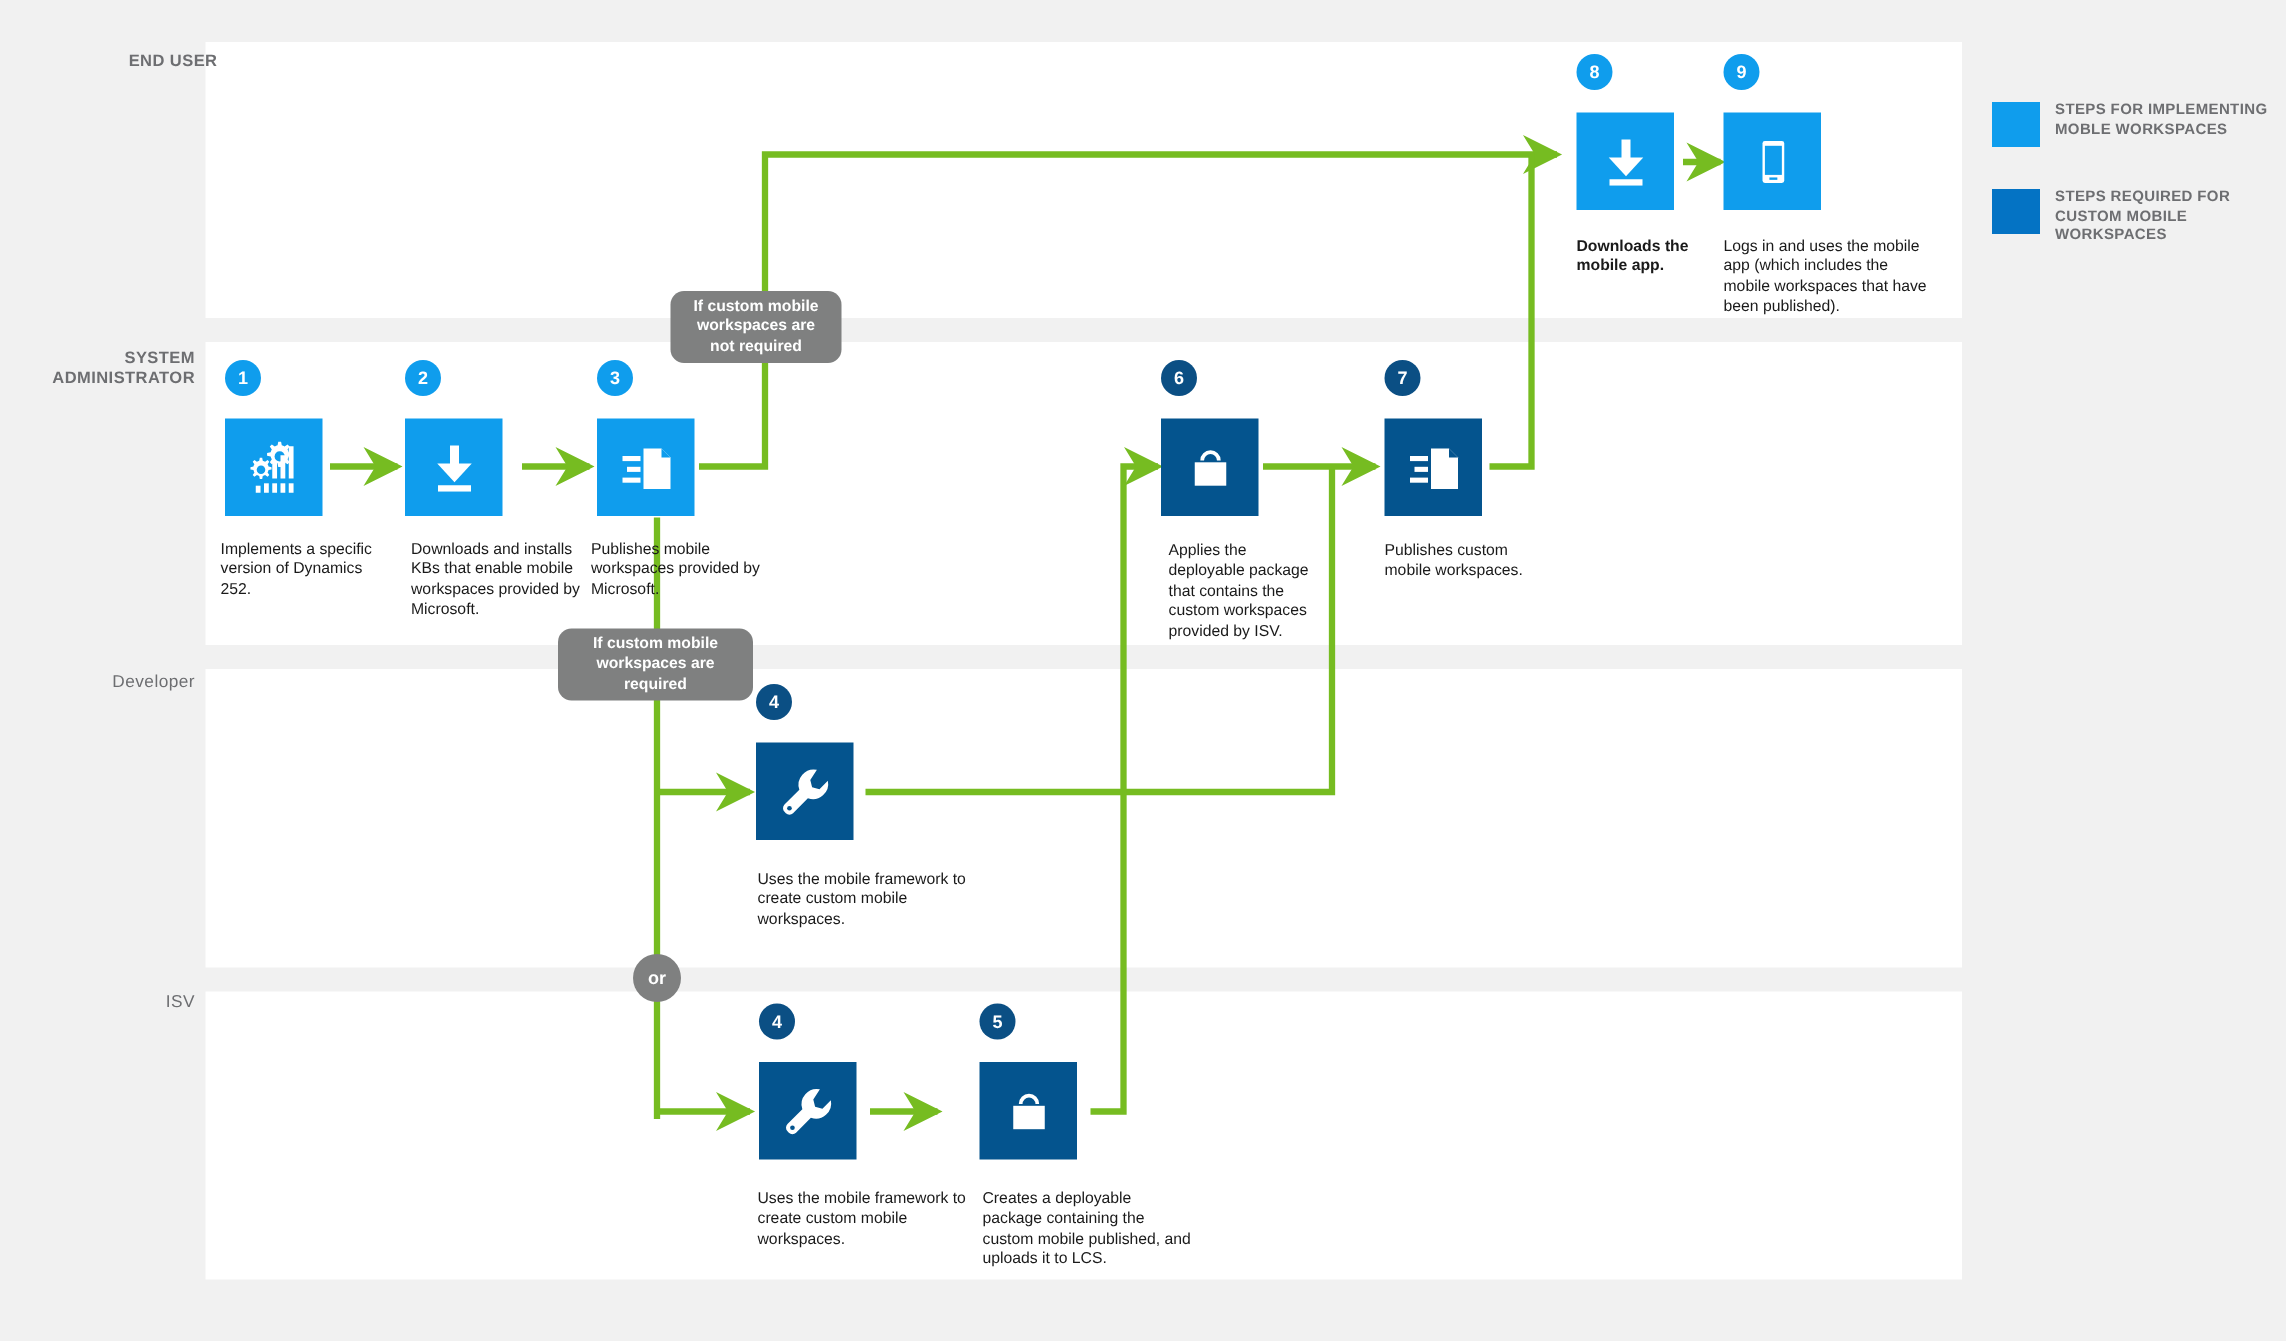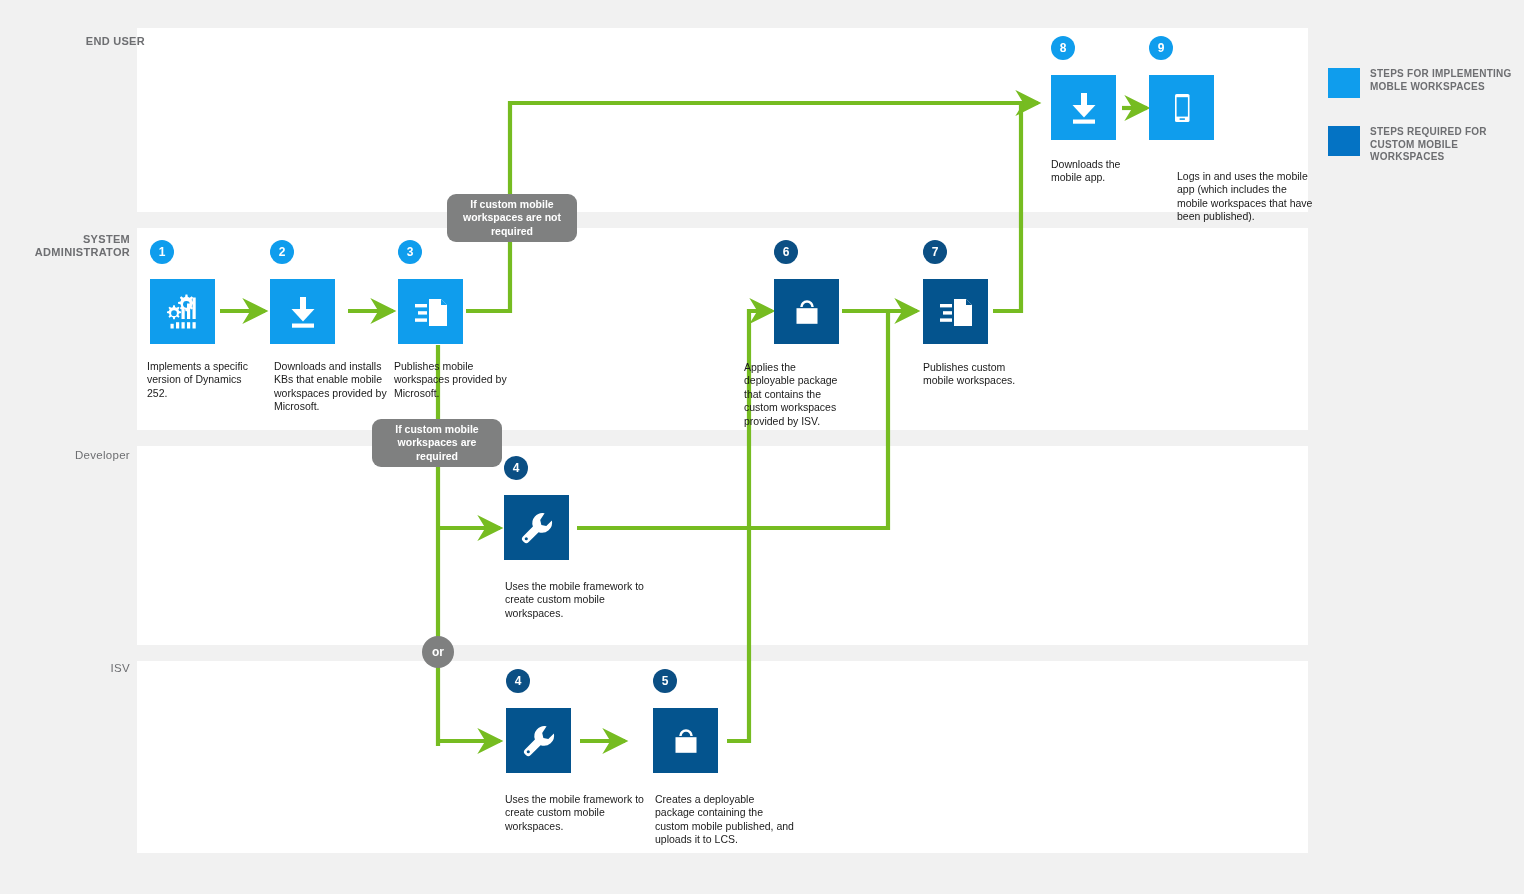--- a/index.html
+++ b/index.html
@@ -133,21 +133,21 @@
       <path d="M727,741 L749,741 L749,311 L772,311" marker-end="url(#arw)"></path>
 
       <path d="M842,311 L917,311" marker-end="url(#arw)"></path>
 
       <path d="M993,311 L1021,311 L1021,103"></path>
 
       <path d="M1122,108 L1147,108" marker-end="url(#arw)"></path>
     </g>
   </svg>
 
-  <div class="callout" style="left:447px;top:194px;width:130px;height:48px;">If custom mobile workspaces are not required</div>
+  <div class="callout" style="left:447px;top:194px;width:114px;height:48px;">If custom mobile workspaces are not required</div>
   <div class="callout" style="left:372px;top:419px;width:130px;height:48px;">If custom mobile workspaces are required</div>
   <div class="orbadge" style="left:422px;top:636px;">or</div>
 
   <div class="node">
     <div class="badge light" style="left:150px;top:240px;">1</div>
     <div class="tile light" style="left:150px;top:279px;">
       <svg class="glyph" width="44" height="44" viewBox="0 0 44 44">
         <g fill="#ffffff">
           <path d="M24.5,4.5 l1.9,0 l0.45,2.4 a6,6 0 0 1 1.85,0.77 l2.0,-1.37 l1.35,1.35 l-1.37,2.0 a6,6 0 0 1 0.77,1.85 l2.4,0.45 l0,1.9 l-2.4,0.45 a6,6 0 0 1 -0.77,1.85 l1.37,2.0 l-1.35,1.35 l-2.0,-1.37 a6,6 0 0 1 -1.85,0.77 l-0.45,2.4 l-1.9,0 l-0.45,-2.4 a6,6 0 0 1 -1.85,-0.77 l-2.0,1.37 l-1.35,-1.35 l1.37,-2.0 a6,6 0 0 1 -0.77,-1.85 l-2.4,-0.45 l0,-1.9 l2.4,-0.45 a6,6 0 0 1 0.77,-1.85 l-1.37,-2.0 l1.35,-1.35 l2.0,1.37 a6,6 0 0 1 1.85,-0.77 Z"></path>
           <circle cx="25.45" cy="14.3" r="3.4" fill="#0f9ded"></circle>
@@ -239,21 +239,21 @@
   <div class="node">
     <div class="badge dark" style="left:774px;top:240px;">6</div>
     <div class="tile dark" style="left:774px;top:279px;">
       <svg class="glyph" width="38" height="38" viewBox="0 0 38 38">
         <g fill="#ffffff">
           <path d="M12.2,14.0 a6.8,6.8 0 0 1 13.6,0 l-2.5,0 a4.3,4.3 0 0 0 -8.6,0 Z"></path>
           <rect x="8.5" y="15.2" width="21" height="15.6"></rect>
         </g>
       </svg>
     </div>
-    <div class="caption" style="left:744px;top:361px;width:100px;">Applies the deployable package that contains the custom workspaces provided by ISV.</div>
+    <div class="caption" style="left:779px;top:361px;width:100px;">Applies the deployable package that contains the custom workspaces provided by ISV.</div>
   </div>
 
   <div class="node">
     <div class="badge dark" style="left:923px;top:240px;">7</div>
     <div class="tile dark" style="left:923px;top:279px;">
       <svg class="glyph" width="40" height="40" viewBox="0 0 40 40">
         <g fill="#ffffff">
           <path d="M18,7 L30,7 L36,13 L36,34 L18,34 Z"></path>
           <path d="M30,7 L36,13 L30,13 Z" fill="#04548e"></path>
           <rect x="4" y="12" width="12" height="3.4"></rect>
@@ -269,35 +269,35 @@
     <div class="badge light" style="left:1051px;top:36px;">8</div>
     <div class="tile light" style="left:1051px;top:75px;">
       <svg class="glyph" width="40" height="40" viewBox="0 0 40 40">
         <g fill="#ffffff">
           <rect x="17" y="5" width="6" height="15"></rect>
           <path d="M8.5,17 L20,29.5 L31.5,17 Z"></path>
           <rect x="9" y="31.5" width="22" height="4.2"></rect>
         </g>
       </svg>
     </div>
-    <div class="caption" style="left:1051px;top:158px;width:100px;">Downloads the mobile app.</div>
+    <div class="caption" style="left:1051px;top:158px;width:100px;font-weight:bold;">Downloads the mobile app.</div>
   </div>
 
   <div class="node">
     <div class="badge light" style="left:1149px;top:36px;">9</div>
     <div class="tile light" style="left:1149px;top:75px;">
       <svg class="glyph" width="38" height="38" viewBox="0 0 38 38">
         <g fill="#ffffff">
           <rect x="12" y="5" width="14.5" height="28" rx="1.6"></rect>
           <rect x="13.6" y="8.2" width="11.3" height="19.4" fill="#0f9ded"></rect>
           <rect x="16.6" y="29.3" width="5.3" height="1.6" fill="#0f9ded"></rect>
         </g>
       </svg>
     </div>
-    <div class="caption" style="left:1177px;top:158px;width:140px;margin-top:12px;">Logs in and uses the mobile app (which includes the mobile workspaces that have been published).</div>
+    <div class="caption" style="left:1149px;top:158px;width:140px;">Logs in and uses the mobile app (which includes the mobile workspaces that have been published).</div>
   </div>
 
   <div id="legend">
     <div class="legend-row">
       <div class="legend-sw" style="background:#0f9ded;"></div>
       <div class="legend-tx">Steps for implementing moble workspaces</div>
     </div>
     <div class="legend-row">
       <div class="legend-sw" style="background:#0473c4;"></div>
       <div class="legend-tx">Steps required for custom mobile workspaces</div>

